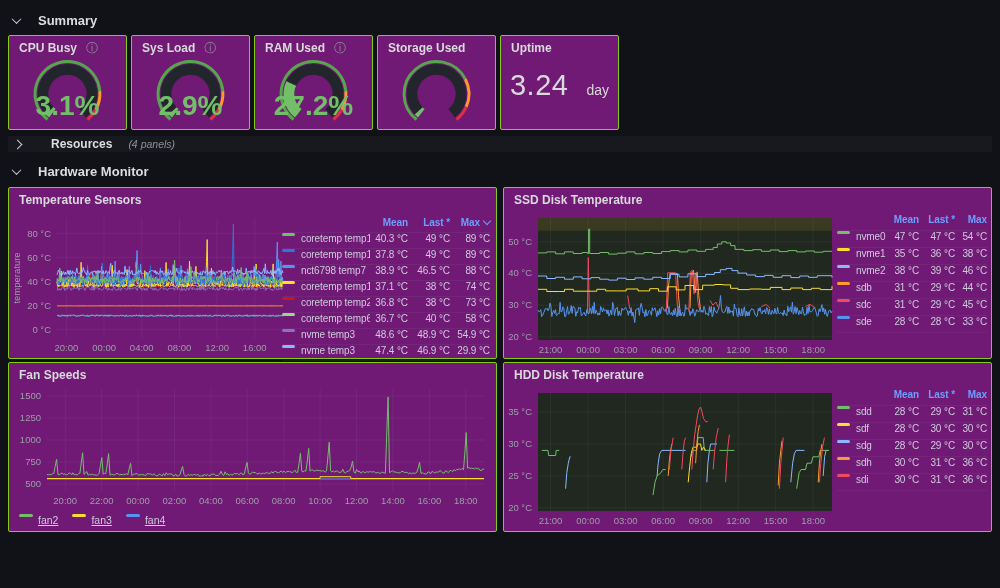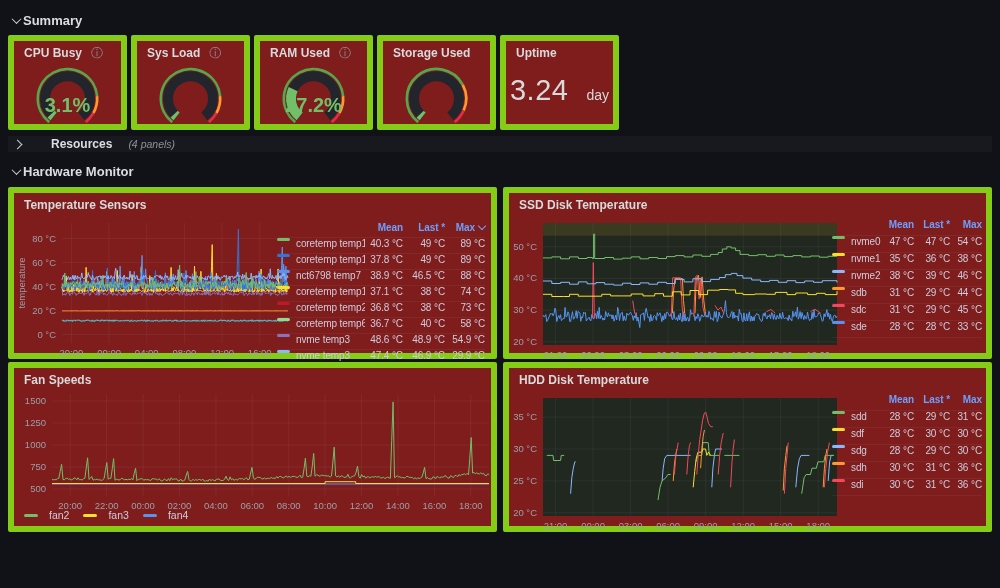--- a/index.html
+++ b/index.html
@@ -1,37 +1,37 @@
 <!DOCTYPE html>
 <html><head>
 <meta charset="utf-8">
 <style>
   html,body{margin:0;padding:0;background:#111217;width:1000px;height:588px;overflow:hidden;
     font-family:"Liberation Sans",sans-serif;color:#ccccdc;-webkit-font-smoothing:antialiased;}
   .dash{position:absolute;inset:0;}
   
-  .sec{position:absolute;left:13px;display:flex;align-items:center;gap:3px;font-size:13px;
+  .sec{position:absolute;left:13px;display:flex;align-items:center;gap:18px;font-size:13px;
        font-weight:700;color:#dcdde3;cursor:pointer;height:18px;}
   .chev{width:6px;height:6px;border-right:1.6px solid #ccccdc;border-bottom:1.6px solid #ccccdc;display:inline-block;}
   .chev.down{transform:rotate(45deg) translate(-1px,-1px);}
   .chev.right{transform:rotate(-45deg);}
   .resbar{position:absolute;left:8px;top:136px;width:984px;height:16px;background:#17191e;
       display:flex;align-items:center;gap:8px;padding-left:6px;box-sizing:border-box;cursor:pointer;}
   .resbar .rlabel{font-size:12px;font-weight:700;color:#dcdde3;padding-left:22px;}
   .resbar .rnote{font-size:10.5px;font-style:italic;color:#8e909a;margin-left:8px;}
   
-  .panel{background:#7f1d1d;border:6px solid #84cc16;border-radius:2px;position:relative;box-sizing:border-box;}
+  .panel{background:#701a75;border:1px solid #84cc16;border-radius:2px;position:relative;box-sizing:border-box;}
   .ptitle{position:absolute;top:5px;left:10px;font-size:12px;font-weight:600;color:#d8d9da;
       display:flex;align-items:center;gap:9px;white-space:nowrap;z-index:3;}
   .info{color:#8e909a;font-size:12px;font-weight:400;cursor:pointer;line-height:1;}
   
   .gauges{position:absolute;left:8px;top:35px;display:grid;grid-template-columns:repeat(5,119px);gap:4px;}
   .gpanel{height:95px;}
   .ghost{position:absolute;top:20px;left:0;right:0;display:flex;justify-content:center;}
-  .gval{position:absolute;bottom:7px;left:0;right:0;text-align:center;font-size:20px;font-weight:700;color:#73bf69;}
+  .gval{position:absolute;bottom:7px;left:0;right:0;text-align:center;font-size:28px;font-weight:700;color:#73bf69;}
   .uval{position:absolute;top:33px;left:0;right:0;text-align:center;color:#d8d9da;}
   .uval .big{font-size:29px;font-weight:500;letter-spacing:.5px;}
   .uval .unit{font-size:14px;margin-left:18px;}
   
   .cgrid{position:absolute;left:8px;top:187px;display:grid;grid-template-columns:489px 489px;
       grid-template-rows:172px 170px;gap:3px 6px;}
   .chart{position:absolute;}
   .tick{font-size:9.5px;fill:#9d9fa8;}
   
   .ltab{position:absolute;font-size:10px;letter-spacing:-0.1px;}
@@ -41,21 +41,21 @@
   .lhead .lval{color:#6e9fff;}
   .lspace{flex:1;}
   .lchip{width:13px;height:3px;border-radius:2px;margin-right:6px;flex:0 0 auto;}
   .lname{flex:1;min-width:0;overflow:hidden;white-space:nowrap;color:#ccccdc;}
   .lval{width:38px;text-align:right;color:#ccccdc;flex:0 0 auto;}
   .ltab .lval.c2{width:42px;} .ltab .lval.c3{width:40px;}
   .ltab.sm .lval{width:32px;} .ltab.sm .lval.c2{width:36px;} .ltab.sm .lval.c3{width:32px;}
   .schev{width:5px;height:5px;border-right:1.4px solid #6e9fff;border-bottom:1.4px solid #6e9fff;
       display:inline-block;transform:rotate(45deg);margin-left:4px;margin-bottom:2px;}
   .ileg{position:absolute;left:10px;bottom:5px;display:flex;gap:14px;font-size:10.5px;color:#ccccdc;align-items:center;}
-  .ileg .item{display:flex;align-items:center;gap:11px;cursor:pointer;}
+  .ileg .item{display:flex;gap:5px;cursor:pointer;text-decoration:underline;}
   .ileg .lchip{margin-right:0;width:14px;}
 </style>
 </head>
 <body>
 
 <div class="dash">
 
   <div class="sec" style="top:11px">
     <span class="chev down"></span>
     <span>Summary</span>
@@ -85,20 +85,21 @@
       </div>
       <div class="ghost">
           <svg viewBox="0 0 119 70" width="119" height="70">
             <path d="M 39.18 64.00 A 33 33 0 1 1 92.38 35.24" stroke="#56a64b" stroke-width="3" fill="none"></path>
             <path d="M 92.38 35.24 A 33 33 0 0 1 88.28 54.14" stroke="#ff9830" stroke-width="3" fill="none"></path>
             <path d="M 88.28 54.14 A 33 33 0 0 1 79.82 64.00" stroke="#e02f44" stroke-width="3" fill="none"></path>
             <path d="M 44.11 57.70 A 25 25 0 1 1 74.89 57.70" stroke="#22252b" stroke-width="11" fill="none"></path>
             <path d="M 44.11 57.70 A 25 25 0 0 1 41.36 55.20" stroke="#73bf69" stroke-width="11" fill="none"></path>
           </svg>
         </div>
+      <div class="gval">2.9%</div>
     </div>
     <div class="panel gpanel">
       <div class="ptitle">
         <span>RAM Used</span>
         <span class="info">ⓘ</span>
       </div>
       <div class="ghost">
           <svg viewBox="0 0 119 70" width="119" height="70">
             <path d="M 39.18 64.00 A 33 33 0 1 1 92.38 35.24" stroke="#56a64b" stroke-width="3" fill="none"></path>
             <path d="M 92.38 35.24 A 33 33 0 0 1 88.28 54.14" stroke="#ff9830" stroke-width="3" fill="none"></path>

